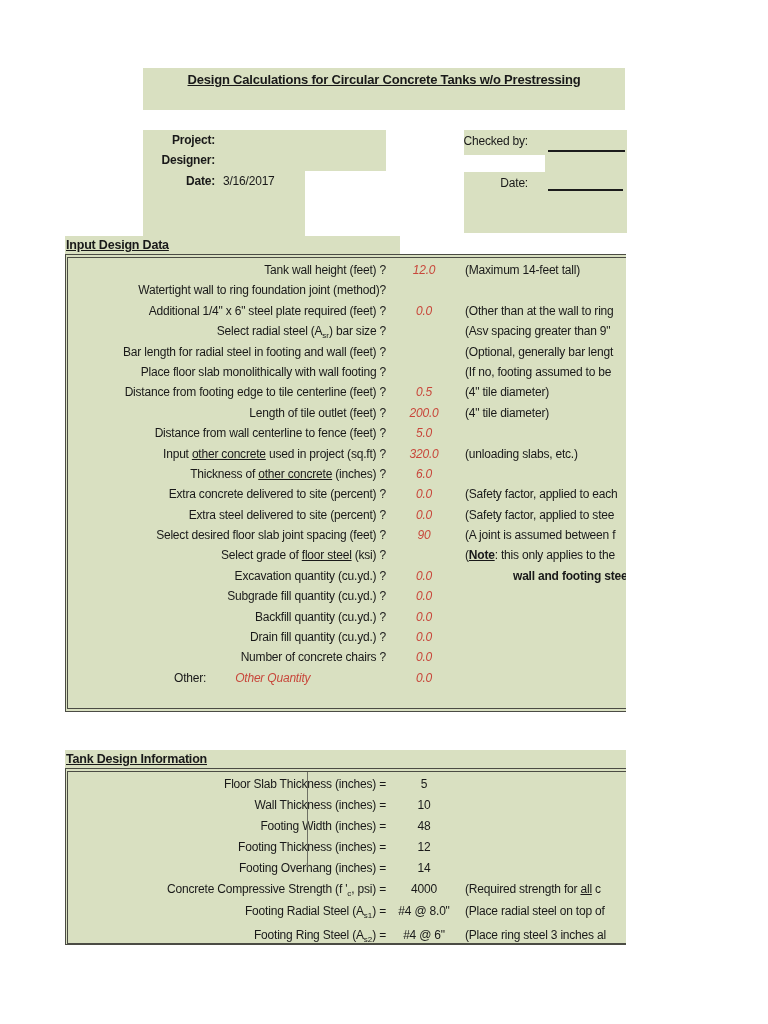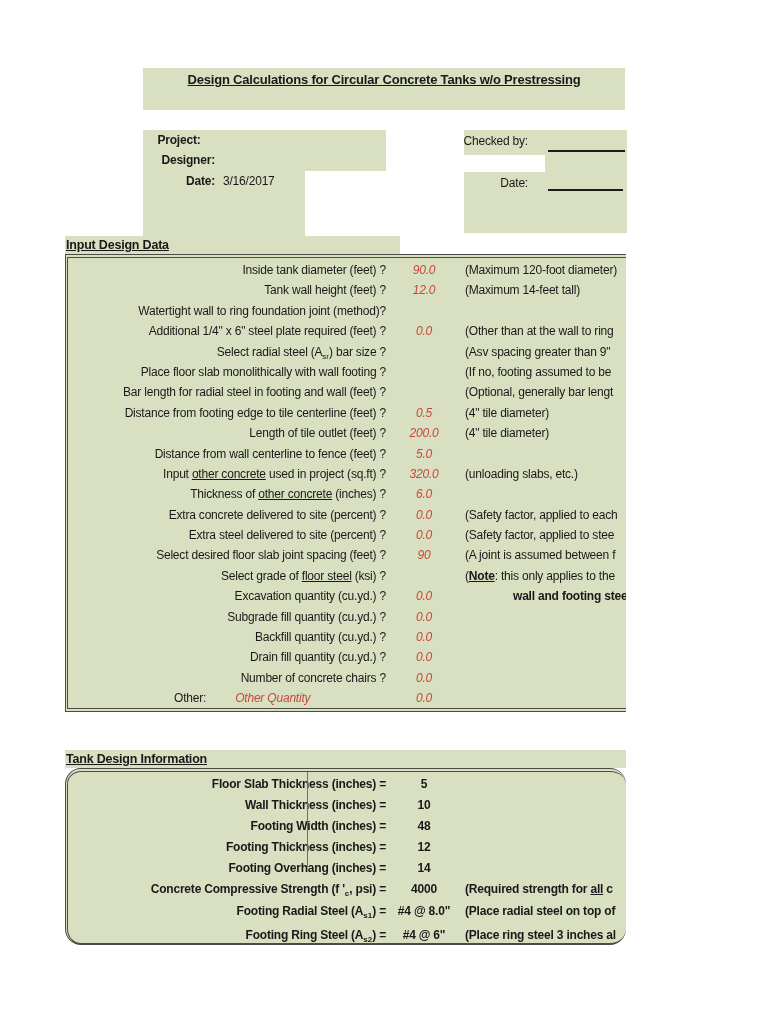--- a/index.html
+++ b/index.html
@@ -18,21 +18,21 @@
                 text-decoration:underline; white-space:nowrap; }
 
   
   #block-a { left:143px; top:130px; width:243px; height:41px; }
   #block-b { left:143px; top:171px; width:162px; height:65px; }
   #block-r { left:464px; top:130px; width:163px; height:103px; }
   #block-r-notch { position:absolute; left:464px; top:155px; width:81px; height:17px; background:#fff; }
 
   .meta-label { position:absolute; left:143px; width:72px; text-align:right;
                 font-size:12px; font-weight:bold; white-space:nowrap; }
-  #lbl-project  { top:133px;text-align:center; }
+  #lbl-project  { top:133px; }
   #lbl-designer { top:153px; }
   #lbl-date     { top:174px; }
   #val-date { position:absolute; left:223px; top:174px; font-size:12px; }
   .meta-label-r { position:absolute; left:447px; width:81px; text-align:right; font-size:12px; white-space:nowrap; }
   #lbl-checked { top:134px; }
   #lbl-rdate   { top:176px; }
   .blank-line { position:absolute; border-bottom:2px solid var(--line); height:1px; }
   #line-checked { left:548px; top:150px; width:77px; }
   #line-rdate   { left:548px; top:189px; width:75px; }
 
@@ -43,21 +43,21 @@
   .section-heading { font-size:12.5px; font-weight:bold; text-decoration:underline;
                      line-height:18px; padding-left:1px; white-space:nowrap; }
 
   
   .sheet-table { position:absolute; left:65px; width:561px; background:var(--green);
                  overflow:hidden; padding-top:2px;
                  border-left:3px double var(--border); }
   #table1 { top:254px; height:458px; border-top:4px double var(--border);
             border-bottom:4px double var(--border); }
   #table2 { top:768px; height:177px; border-top:4px double var(--border);
-            border-bottom:2px solid var(--border); font-weight:bold;border-radius:16px; }
+            border-bottom:2px solid var(--border); font-weight:normal; }
 
   .row { display:flex; height:20.4px; line-height:20.4px; white-space:nowrap; font-size:12px; }
   #table2 .row { height:21px; line-height:21px; }
   #table2 .row.tall { height:23.5px; line-height:23.5px; }
 
   .cell.label { width:318px; text-align:right; overflow:visible; }
   .cell.value { width:76px; text-align:center; }
   #table1 .cell.value { color:var(--red); font-style:italic; }
   .cell.note { flex:1; padding-left:3px; overflow:hidden; }
 
@@ -95,53 +95,48 @@
   <div class="blank-line" id="line-checked"></div>
   <div class="meta-label-r" id="lbl-rdate">Date:</div>
   <div class="blank-line" id="line-rdate"></div>
 
   <div class="section-header" id="header1">
     <div class="section-heading">Input Design Data</div>
   </div>
   <div class="sheet-table" id="table1">
     <div id="input-rows">
         <div class="row">
-          <div class="cell label"><span>Inside tank diameter (feet) ?</span></div>
-          <div class="cell value">90.0</div>
-          <div class="cell note"><span>(Maximum 120-foot diameter)</span></div>
-        </div>
-        <div class="row">
           <div class="cell label"><span>Tank wall height (feet) ?</span></div>
           <div class="cell value">12.0</div>
           <div class="cell note"><span>(Maximum 14-feet tall)</span></div>
         </div>
         <div class="row">
           <div class="cell label"><span>Watertight wall to ring foundation joint (method)?</span></div>
           <div class="cell value"></div>
           <div class="cell note"></div>
         </div>
         <div class="row">
           <div class="cell label"><span>Additional 1/4" x 6" steel plate required (feet) ?</span></div>
           <div class="cell value">0.0</div>
           <div class="cell note"><span>(Other than at the wall to ring</span></div>
         </div>
         <div class="row">
           <div class="cell label"><span>Select radial steel (A</span><span class="sub">sr</span><span>) bar size ?</span></div>
           <div class="cell value"></div>
           <div class="cell note"><span>(Asv spacing greater than 9"</span></div>
         </div>
         <div class="row">
+          <div class="cell label"><span>Bar length for radial steel in footing and wall (feet) ?</span></div>
+          <div class="cell value"></div>
+          <div class="cell note"><span>(Optional, generally bar lengt</span></div>
+        </div>
+        <div class="row">
           <div class="cell label"><span>Place floor slab monolithically with wall footing ?</span></div>
           <div class="cell value"></div>
           <div class="cell note"><span>(If no, footing assumed to be</span></div>
-        </div>
-        <div class="row">
-          <div class="cell label"><span>Bar length for radial steel in footing and wall (feet) ?</span></div>
-          <div class="cell value"></div>
-          <div class="cell note"><span>(Optional, generally bar lengt</span></div>
         </div>
         <div class="row">
           <div class="cell label"><span>Distance from footing edge to tile centerline (feet) ?</span></div>
           <div class="cell value">0.5</div>
           <div class="cell note"><span>(4" tile diameter)</span></div>
         </div>
         <div class="row">
           <div class="cell label"><span>Length of tile outlet (feet) ?</span></div>
           <div class="cell value">200.0</div>
           <div class="cell note"><span>(4" tile diameter)</span></div>

